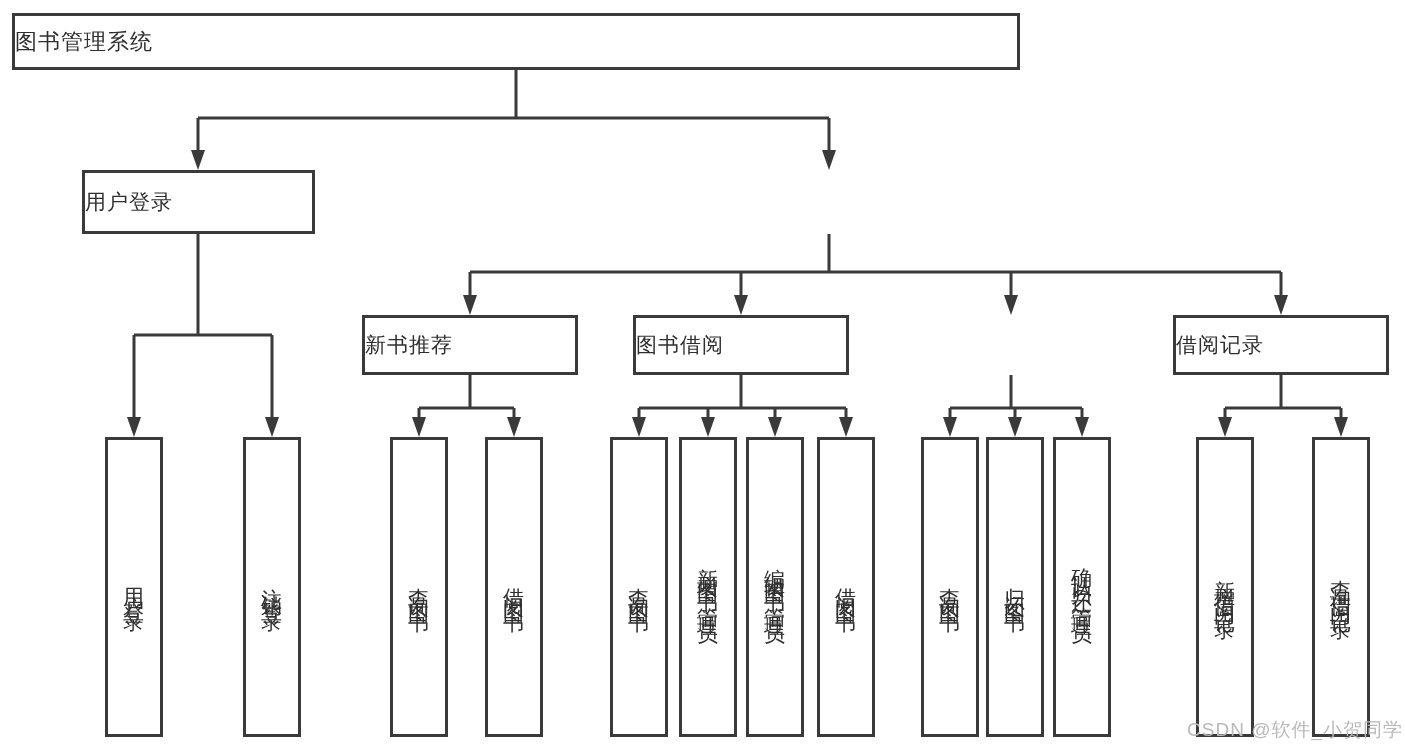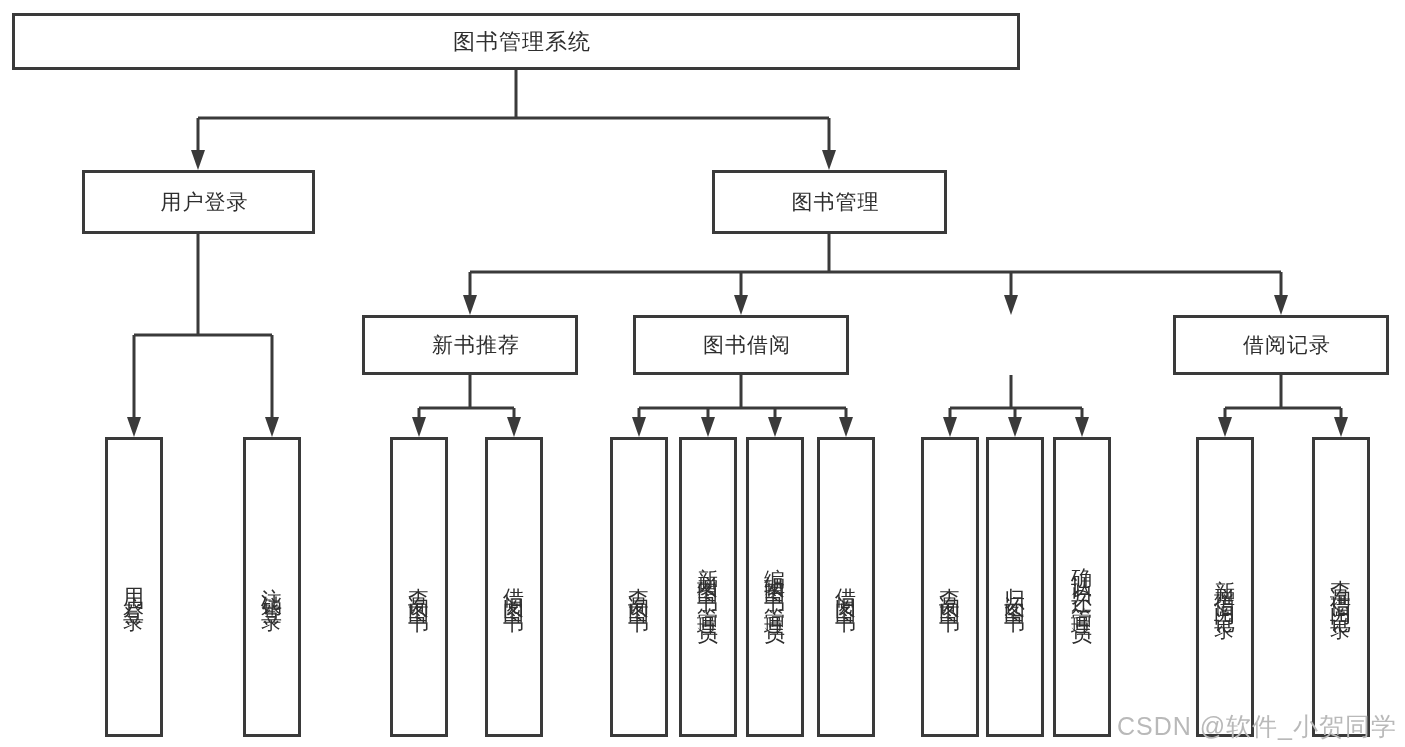--- a/index.html
+++ b/index.html
@@ -20,23 +20,21 @@
   }
   .wires .strokes { stroke: var(--line, #3a3a3a); stroke-width: 3; fill: none; }
   .wires .fills   { fill: var(--line, #3a3a3a); stroke: none; }
   .hbox {
     position: absolute;
     box-sizing: border-box;
     border: 3px solid var(--box-border, #3a3a3a);
     background: #ffffff;
     display: flex;
     align-items: center;
-    justify-content: center;
     z-index: 2;
-    padding-left: 12px;
   }
   .hlabel {
     font-size: 21px;
     letter-spacing: 1px;
     white-space: nowrap;
     color: var(--text, #2e2e2e);
   }
   .hlabel.title { font-size: 22px; }
   .vbox {
     position: absolute;
@@ -55,23 +53,23 @@
     writing-mode: vertical-rl;
     text-orientation: mixed;
     font-size: 21px;
     line-height: 1;
     letter-spacing: 8px;
     color: var(--text, #2e2e2e);
     white-space: nowrap;
   }
   .watermark {
     position: absolute;
-    right: 8px;
+    right: 2px;
     bottom: 4px;
-    font-size: 25px;
+    font-size: 19px;
     color: var(--watermark, #b9b9b9);
     z-index: 5;
     letter-spacing: 1px;
   }
 </style>
 </head>
 <body>
 
 <div class="canvas">
 
@@ -114,23 +112,20 @@
       <polygon points="1334,417 1348,417 1341,437"></polygon>
     </g>
   </svg>
 
   <div class="hbox" style="left:12px; top:13px; width:1008px; height:57px">
     <span class="hlabel title">图书管理系统</span>
   </div>
 
   <div class="hbox" style="left:82px; top:170px; width:233px; height:64px">
     <span class="hlabel">用户登录</span>
-  </div>
-  <div class="hbox" style="left:712px; top:170px; width:235px; height:64px">
-    <span class="hlabel">图书管理</span>
   </div>
 
   <div class="hbox" style="left:362px; top:315px; width:216px; height:60px">
     <span class="hlabel">新书推荐</span>
   </div>
   <div class="hbox" style="left:633px; top:315px; width:216px; height:60px">
     <span class="hlabel">图书借阅</span>
   </div>
   <div class="hbox" style="left:1173px; top:315px; width:216px; height:60px">
     <span class="hlabel">借阅记录</span>

